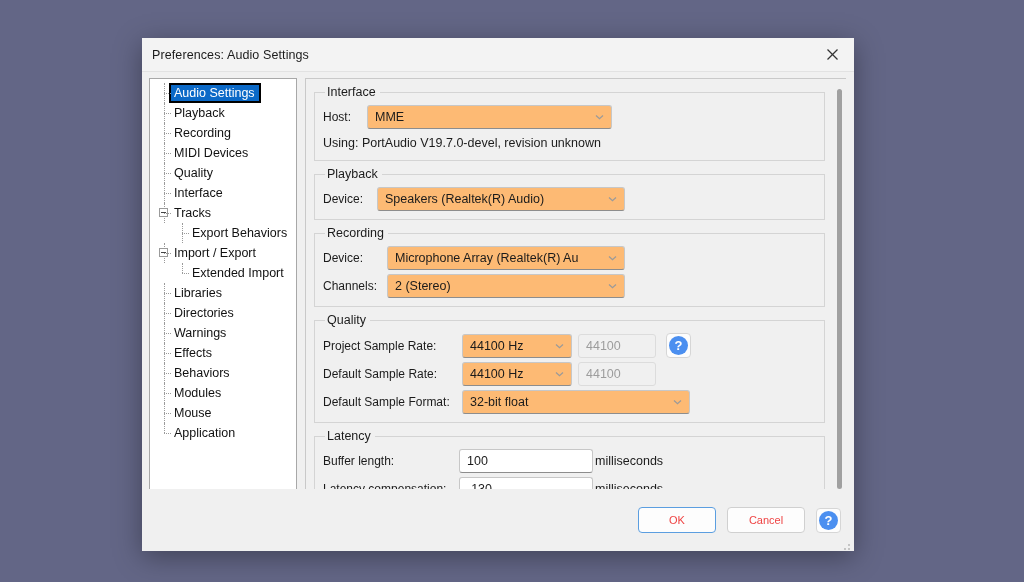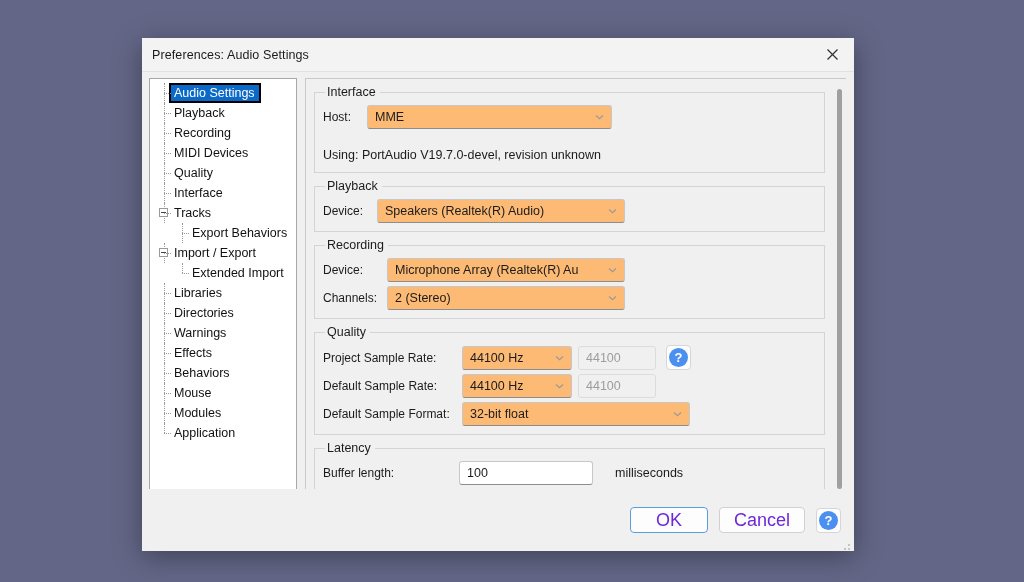--- a/index.html
+++ b/index.html
@@ -202,27 +202,27 @@
   }
   .row.tight { margin-top: 4px; }
   .lbl {
     font-size: 12px;
     color: #1b1b1b;
     white-space: nowrap;
   }
   .using-line {
     font-size: 12.5px;
     color: #1b1b1b;
-    margin-top: 19px;
+    margin-top: 7px;
     margin-bottom: 2px;
   }
   .unit {
     font-size: 12.5px;
     color: #1b1b1b;
-    margin-left: 22px;
+    margin-left: 2px;
   }
 
   
   .combo {
     position: relative;
     height: 24px;
     background: #fdba74;
     border: 1px solid #c7c7c7;
     border-bottom-color: #8d8d8d;
     border-radius: 3px;
@@ -302,22 +302,22 @@
     align-items: center;
     justify-content: flex-end;
     padding-right: 13px;
     position: relative;
     background: #f0f0f0;
   }
   .btn {
     height: 26px;
     min-width: 78px;
     padding: 0 14px;
-    font-size: 18px;
-    color: #6d28d9;
+    font-size: 11px;
+    color: #ef4444;
     background: #fdfdfd;
     border: 1px solid #d0d0d0;
     border-radius: 4px;
     display: flex;
     align-items: center;
     justify-content: center;
     margin-left: 11px;
     cursor: default;
     box-sizing: border-box;
   }
@@ -409,25 +409,25 @@
         <div class="tree-row tree-indent-1">
           <span class="connector"></span>
           <span class="tree-label">Effects</span>
         </div>
         <div class="tree-row tree-indent-1">
           <span class="connector"></span>
           <span class="tree-label">Behaviors</span>
         </div>
         <div class="tree-row tree-indent-1">
           <span class="connector"></span>
+          <span class="tree-label">Modules</span>
+        </div>
+        <div class="tree-row tree-indent-1">
+          <span class="connector"></span>
           <span class="tree-label">Mouse</span>
-        </div>
-        <div class="tree-row tree-indent-1">
-          <span class="connector"></span>
-          <span class="tree-label">Modules</span>
         </div>
         <div class="tree-row tree-indent-1">
           <span class="connector last"></span>
           <span class="tree-label">Application</span>
         </div>
       </div>
 
     <div class="content-wrap">
       <div class="content-panel">
 

